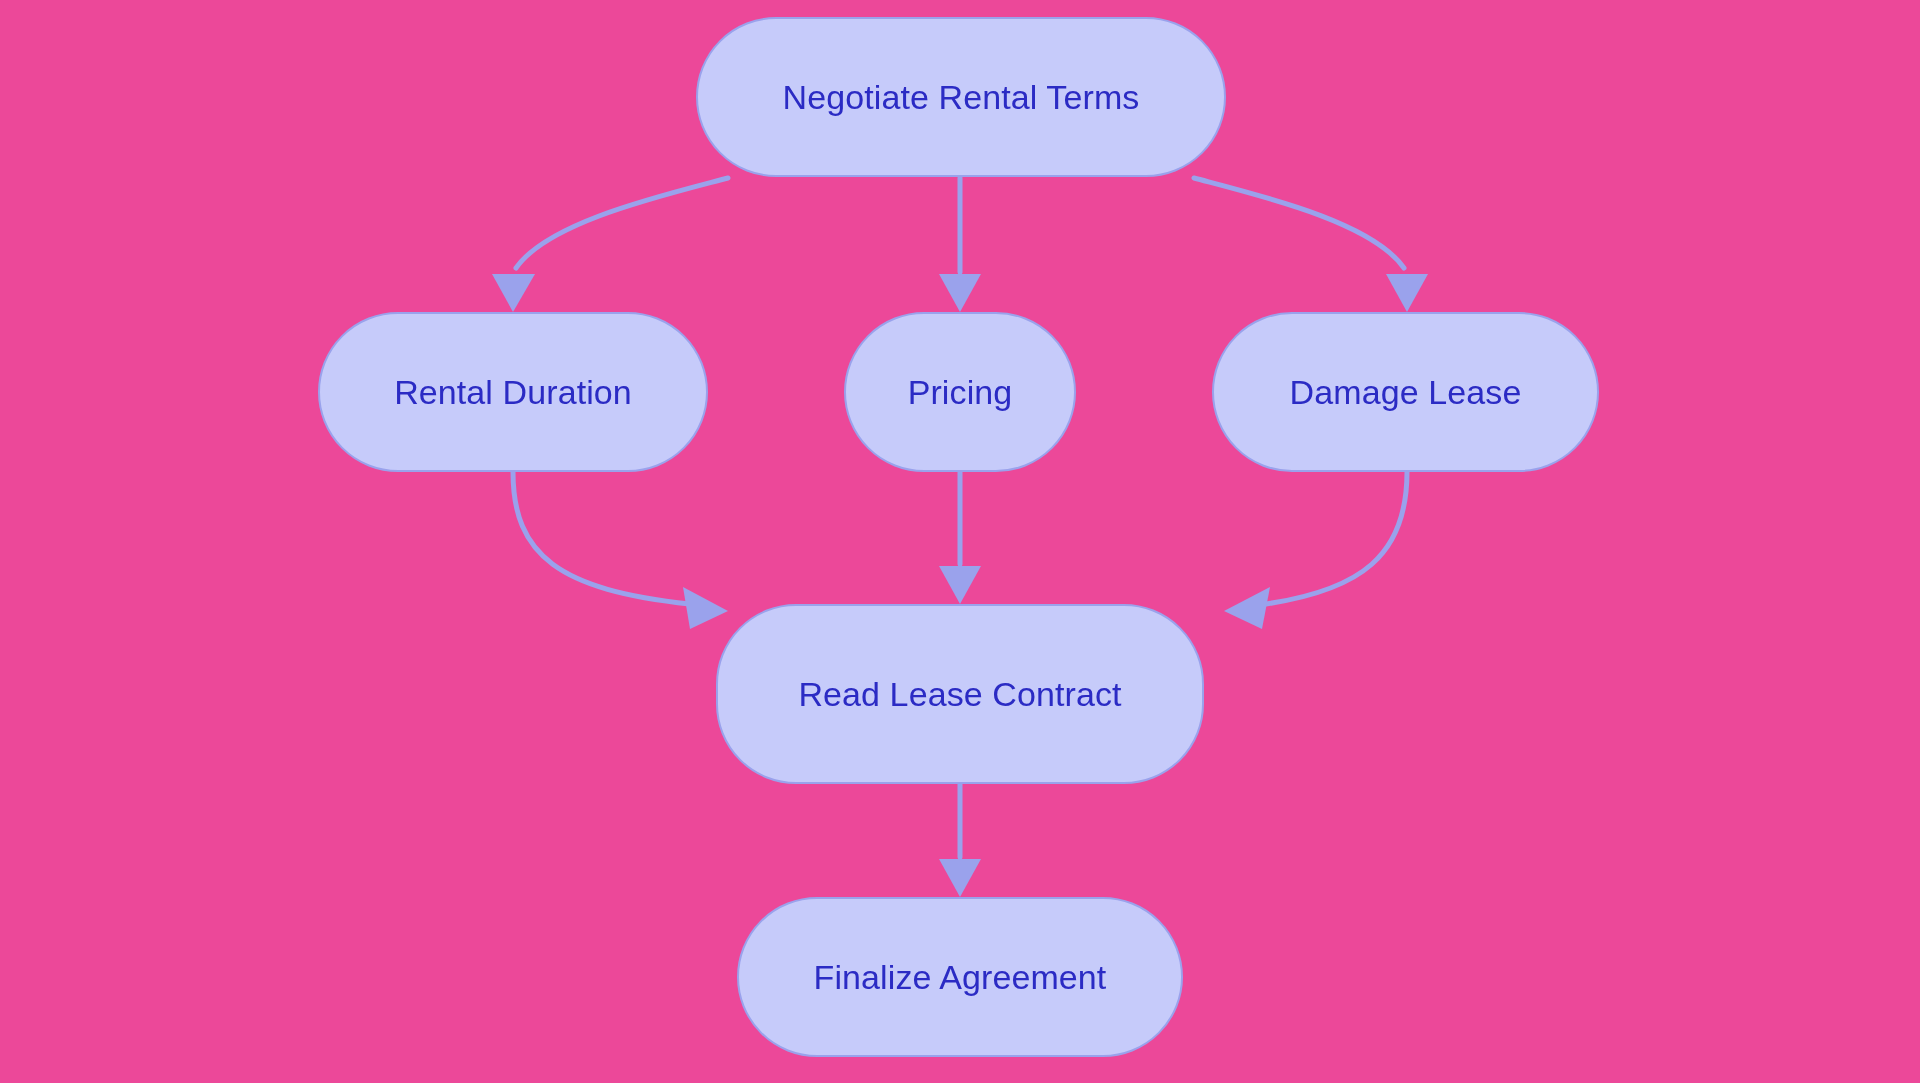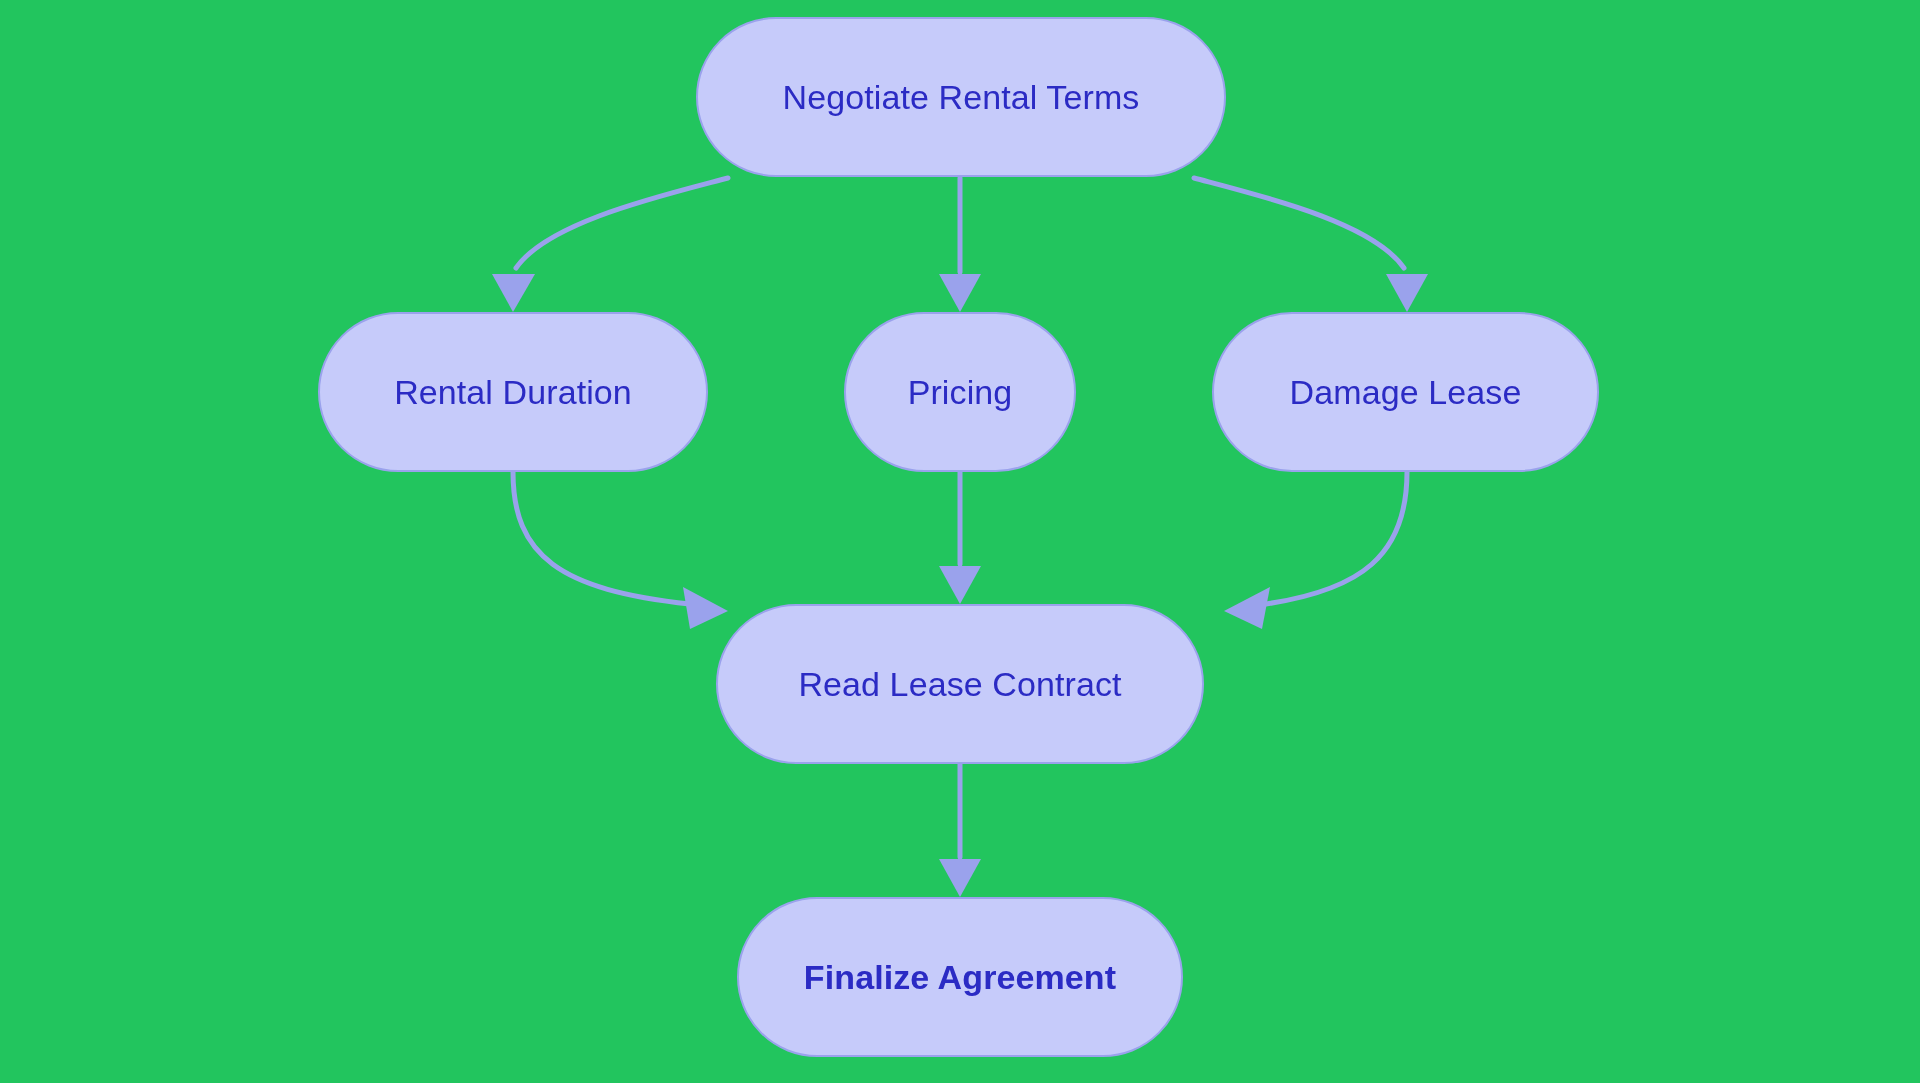--- a/index.html
+++ b/index.html
@@ -8,21 +8,21 @@
     padding: 0;
     background: #ffffff;
   }
   body {
     font-family: "Liberation Sans", sans-serif;
   }
   #canvas {
     position: relative;
     width: 1920px;
     height: 1083px;
-    background: #22c55e;
+    background: #ec4899;
     overflow: hidden;
   }
   #edge-layer {
     position: absolute;
     left: 0;
     top: 0;
     width: 1920px;
     height: 1083px;
     pointer-events: none;
   }
@@ -100,21 +100,21 @@
   </div>
 
   <div class="node" style="left:844px; top:312px; width:232px; height:160px;">
     <span class="node-label">Pricing</span>
   </div>
 
   <div class="node" style="left:1212px; top:312px; width:387px; height:160px;">
     <span class="node-label">Damage Lease</span>
   </div>
 
-  <div class="node" style="left:716px; top:604px; width:488px; height:160px;">
+  <div class="node" style="left:716px; top:604px; width:488px; height:180px;">
     <span class="node-label">Read Lease Contract</span>
   </div>
 
-  <div class="node" style="left:737px; top:897px; width:446px; height:160px;font-weight:bold;">
+  <div class="node" style="left:737px; top:897px; width:446px; height:160px;">
     <span class="node-label">Finalize Agreement</span>
   </div>
 
 </div>
 
 </body></html>

